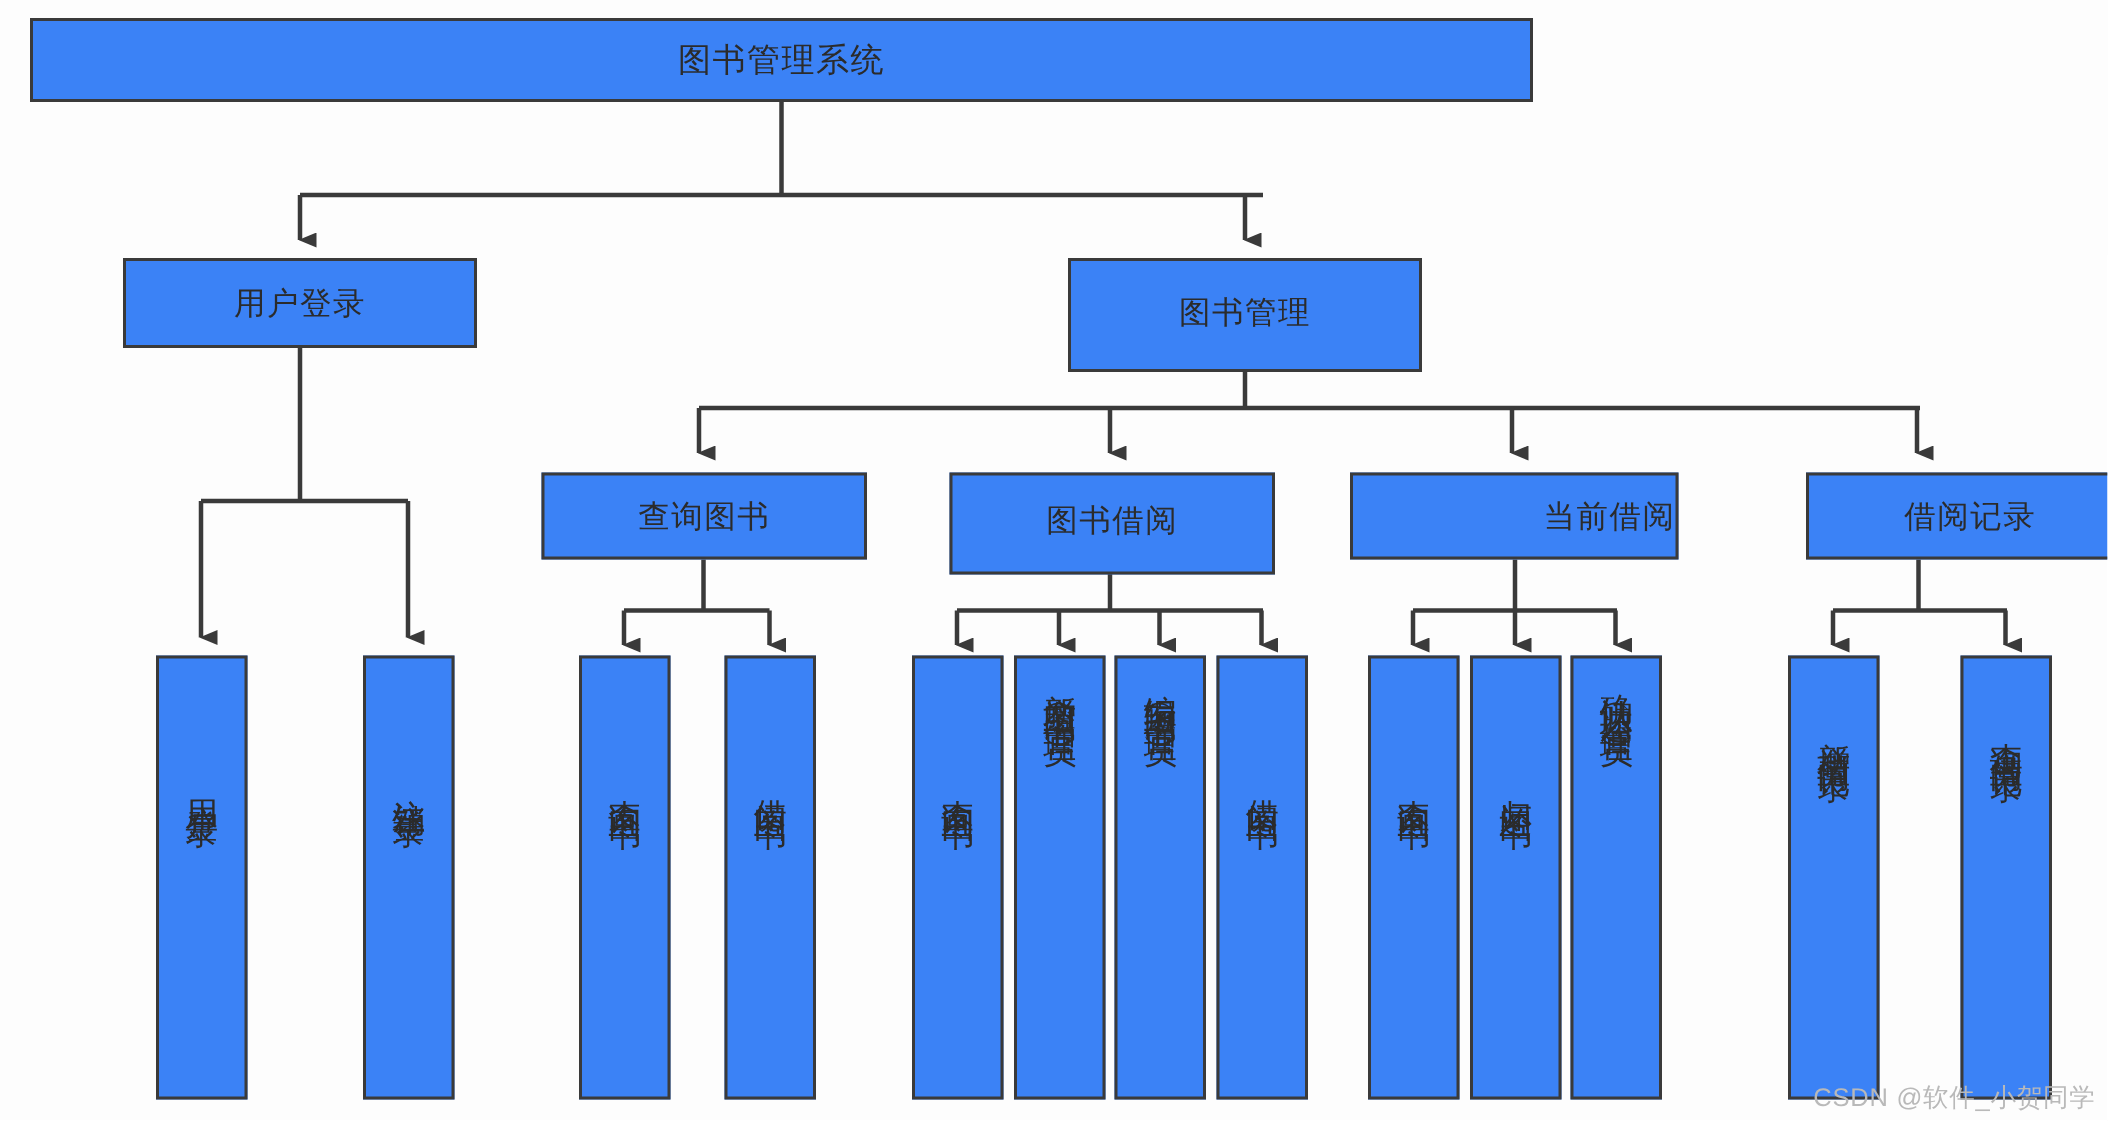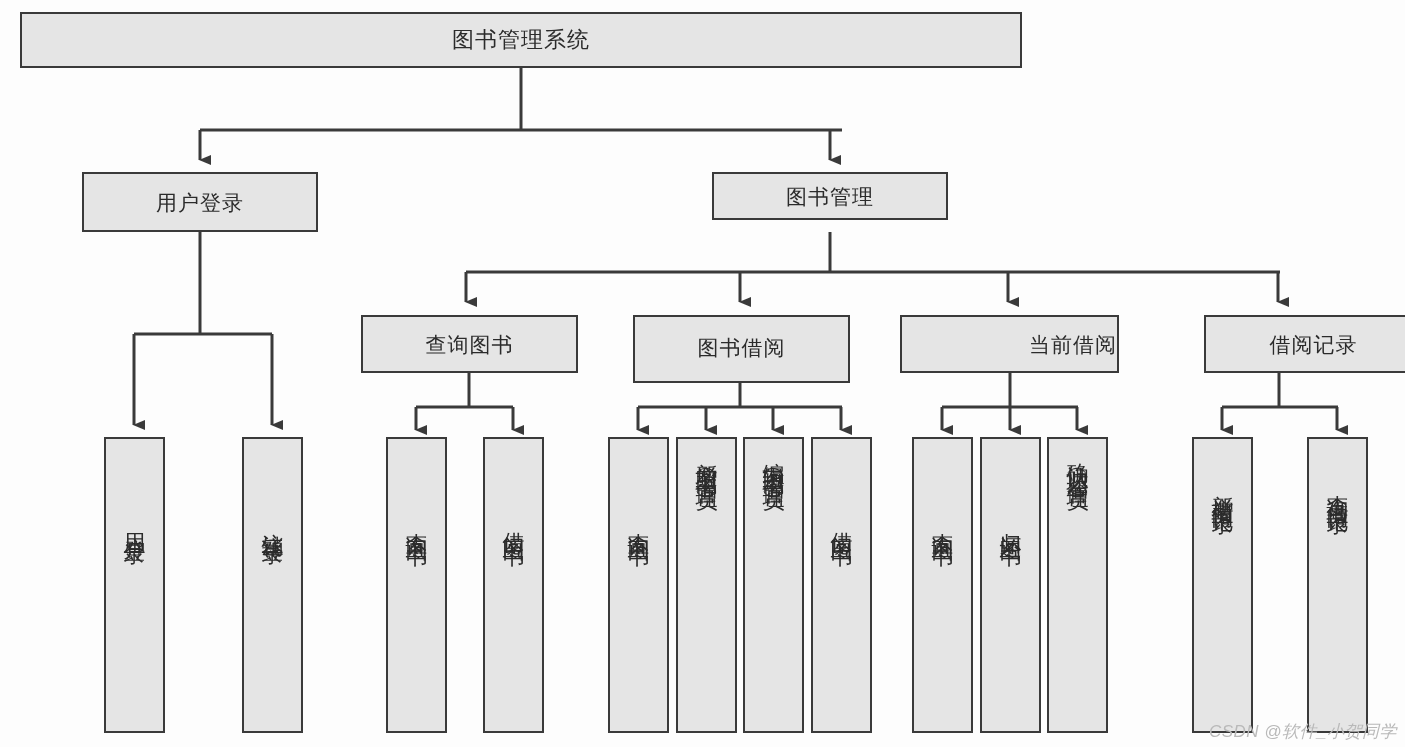--- a/index.html
+++ b/index.html
@@ -22,21 +22,21 @@
     position: absolute;
     left: 0;
     top: 0;
     width: 1405px;
     height: 747px;
     pointer-events: none;
   }
   .node {
     position: absolute;
     box-sizing: border-box;
-    background: #e5e5e5;
+    background: #3b82f6;
     border: 2px solid #3a3a3a;
     display: flex;
     align-items: center;
     justify-content: center;
     color: #2b2b2b;
     z-index: 2;
   }
   .node .lbl {
     display: block;
     text-align: center;
@@ -70,21 +70,20 @@
   .watermark {
     position: absolute;
     right: 8px;
     bottom: 4px;
     font-size: 17px;
     color: #b9b9b9;
     letter-spacing: 0.5px;
     z-index: 5;
     white-space: nowrap;
     user-select: none;
-    font-style: italic;
   }
 </style>
 </head>
 <body>
 
 <div id="canvas">
 
   <svg id="edges" viewBox="0 0 1405 747" xmlns="http://www.w3.org/2000/svg">
     <defs>
       <marker id="arw" markerWidth="10" markerHeight="12" refX="5" refY="11" orient="auto" markerUnits="userSpaceOnUse">
@@ -135,21 +134,21 @@
     </g>
   </svg>
 
   <div class="node h root" style="left:20px; top:12px; width:1002px; height:56px;">
     <span class="lbl">图书管理系统</span>
   </div>
 
   <div class="node h" style="left:82px; top:172px; width:236px; height:60px;">
     <span class="lbl">用户登录</span>
   </div>
-  <div class="node h" style="left:712px; top:172px; width:236px; height:48px;">
+  <div class="node h" style="left:712px; top:172px; width:236px; height:76px;font-family:Liberation Mono, monospace;">
     <span class="lbl">图书管理</span>
   </div>
 
   <div class="node h" style="left:361px; top:315px; width:217px; height:58px;">
     <span class="lbl">查询图书</span>
   </div>
   <div class="node h" style="left:633px; top:315px; width:217px; height:68px;font-family:Liberation Mono, monospace;">
     <span class="lbl">图书借阅</span>
   </div>
   <div class="node h" style="left:900px; top:315px; width:219px; height:58px;justify-content:flex-end;">

